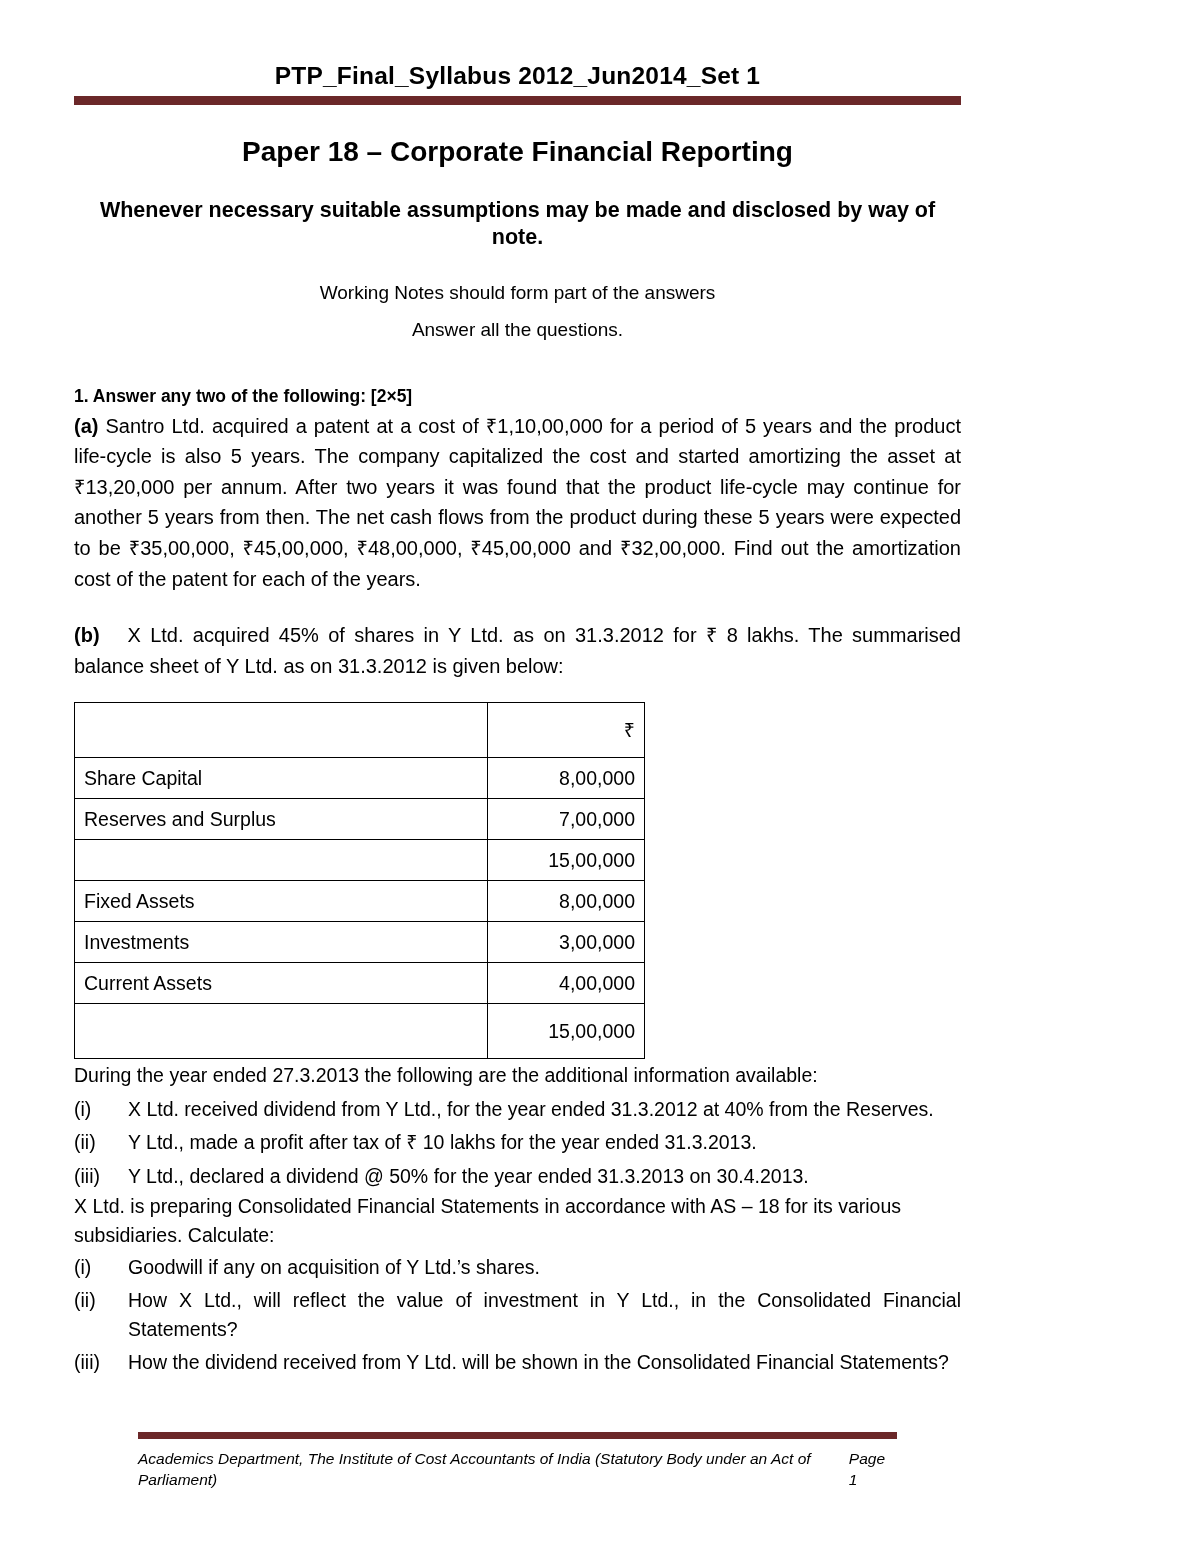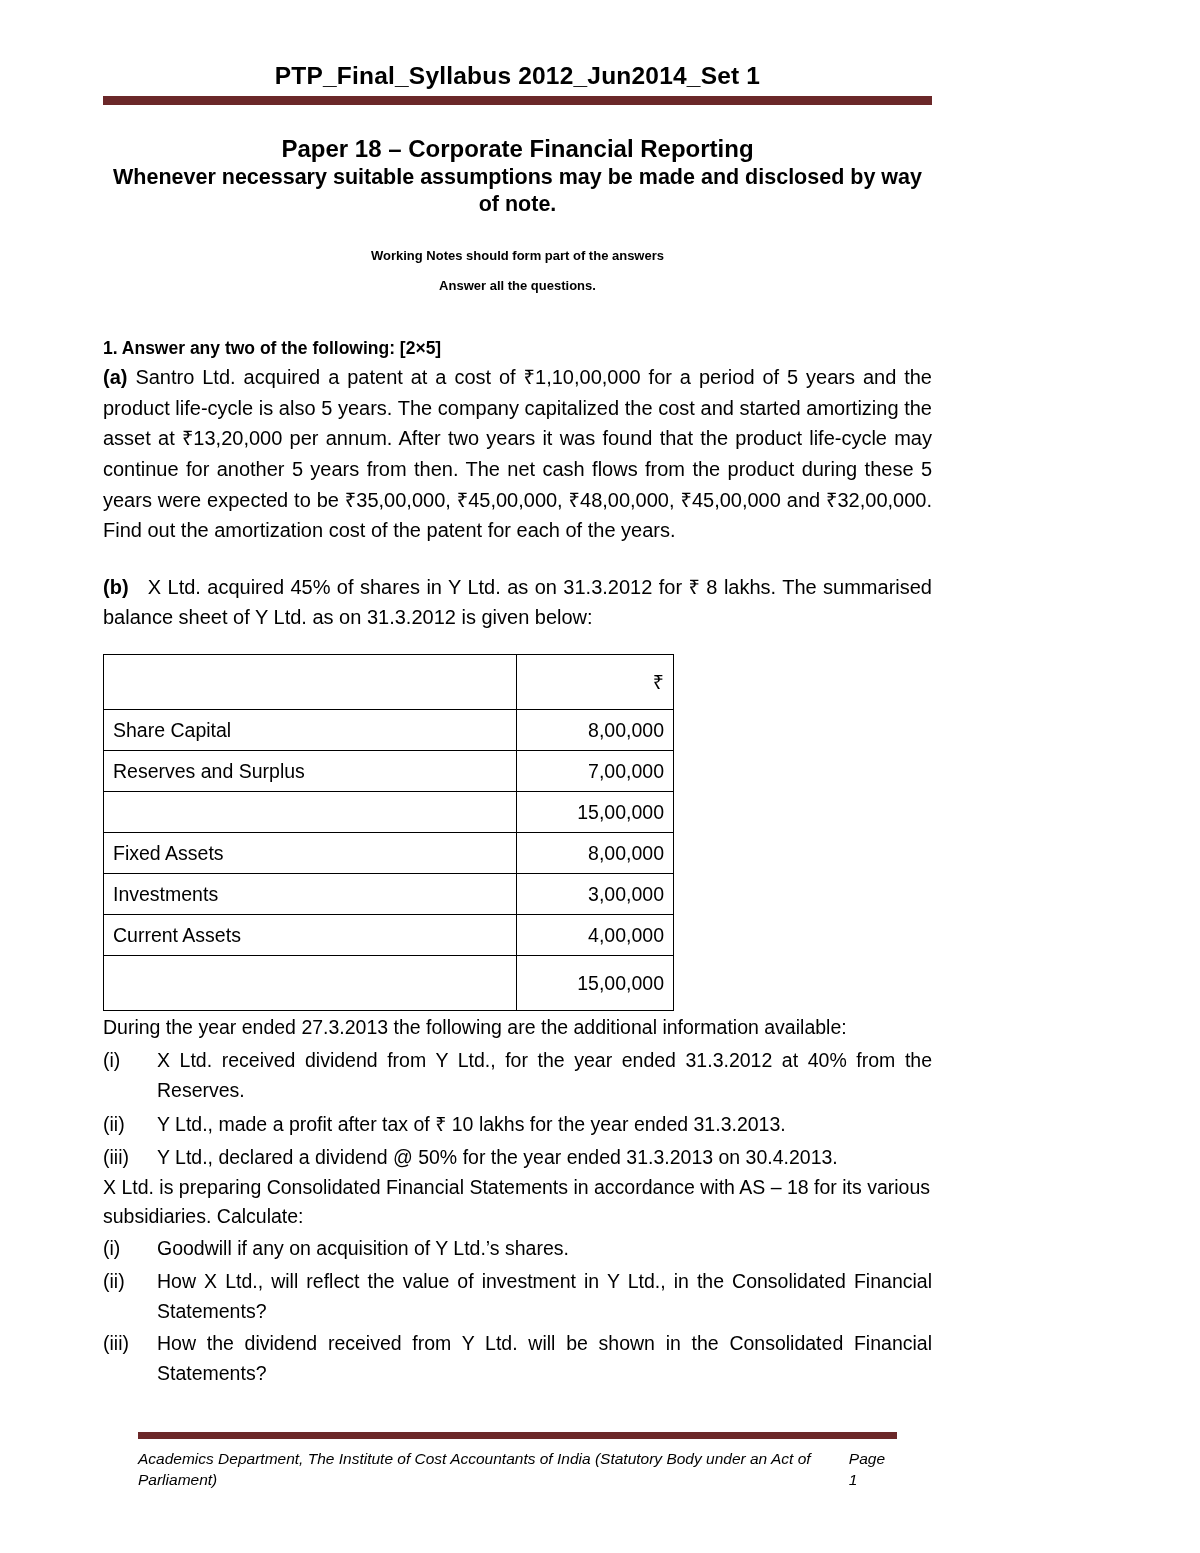--- a/index.html
+++ b/index.html
@@ -15,21 +15,21 @@
     font-family: "Liberation Sans", sans-serif;
     color: #000000;
     overflow: hidden;
   }
   .page {
     position: absolute;
     left: 0; top: 0;
     width: 1035px;
     height: 1553px;
     box-sizing: border-box;
-    padding: 0 103px;
+    padding: 0 74px;
   }
 
   
   .header-area {
     padding-top: 62px;
   }
   .doc-header {
     text-align: center;
     font-size: 24.5px;
     font-weight: bold;
@@ -40,35 +40,36 @@
   .rule-top {
     margin-top: 7px;
     height: 9px;
     background: #6B2829;
     width: 100%;
   }
 
   
   .paper-title {
     text-align: center;
-    font-size: 24px;
+    font-size: 28px;
     font-weight: bold;
     margin-top: 30px;
     line-height: 1.2;
   }
   .assumption-line {
     text-align: center;
     font-size: 21.5px;
     font-weight: bold;
+    margin-top: 28px;
     line-height: 1.25;
   }
   .center-bold {
     text-align: center;
-    font-size: 13px;
-    font-weight: bold;
+    font-size: 19px;
+    font-weight: normal;
     line-height: 1.3;
   }
   .mt-sub1 { margin-top: 30px; }
   .mt-sub2 { margin-top: 13px; }
 
   
   .q-head {
     font-size: 17.5px;
     font-weight: bold;
     margin-top: 41px;

